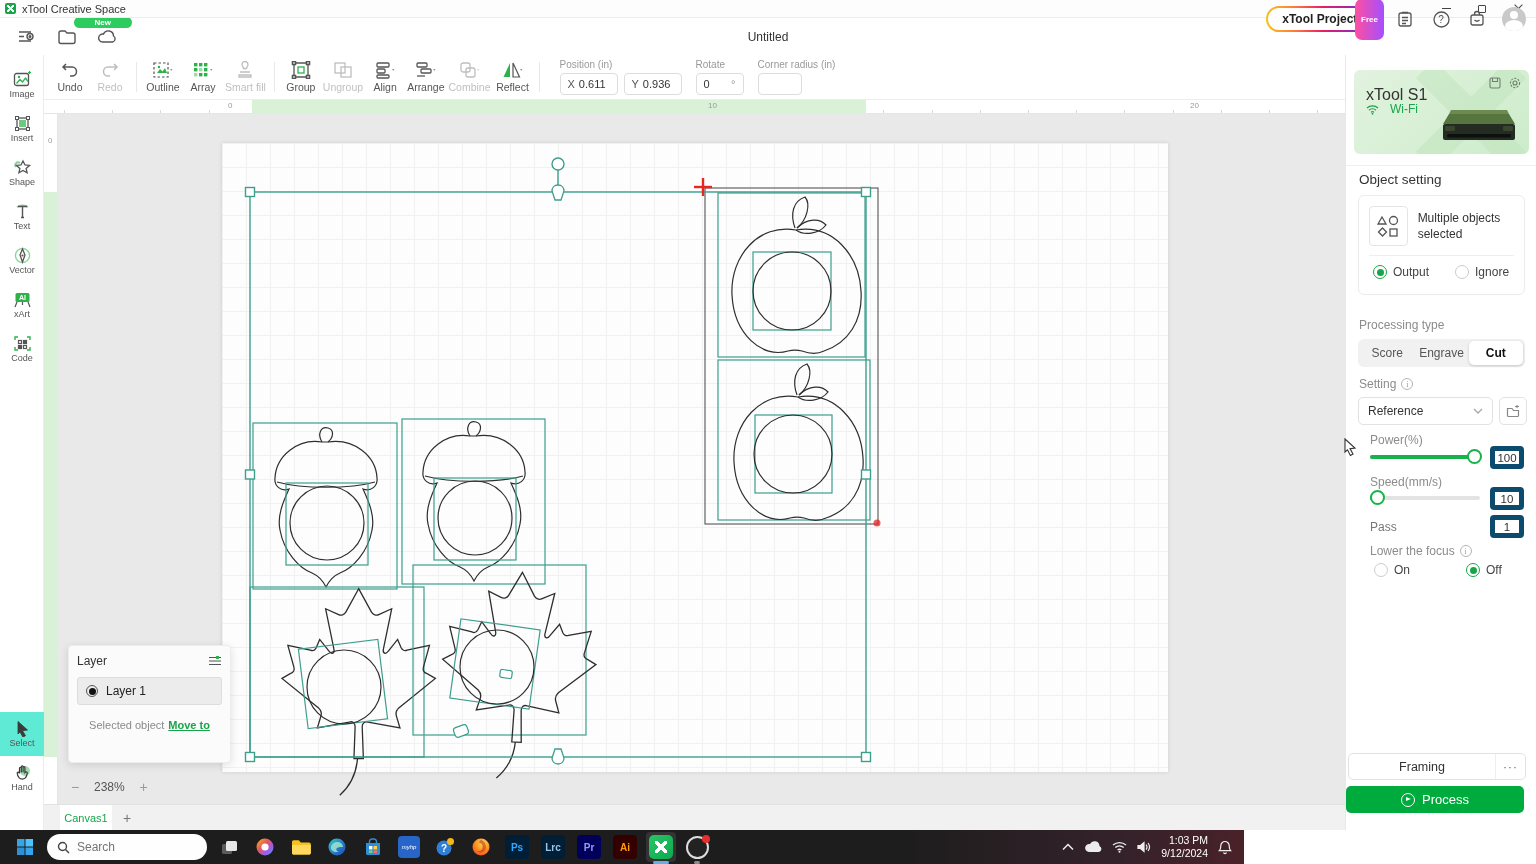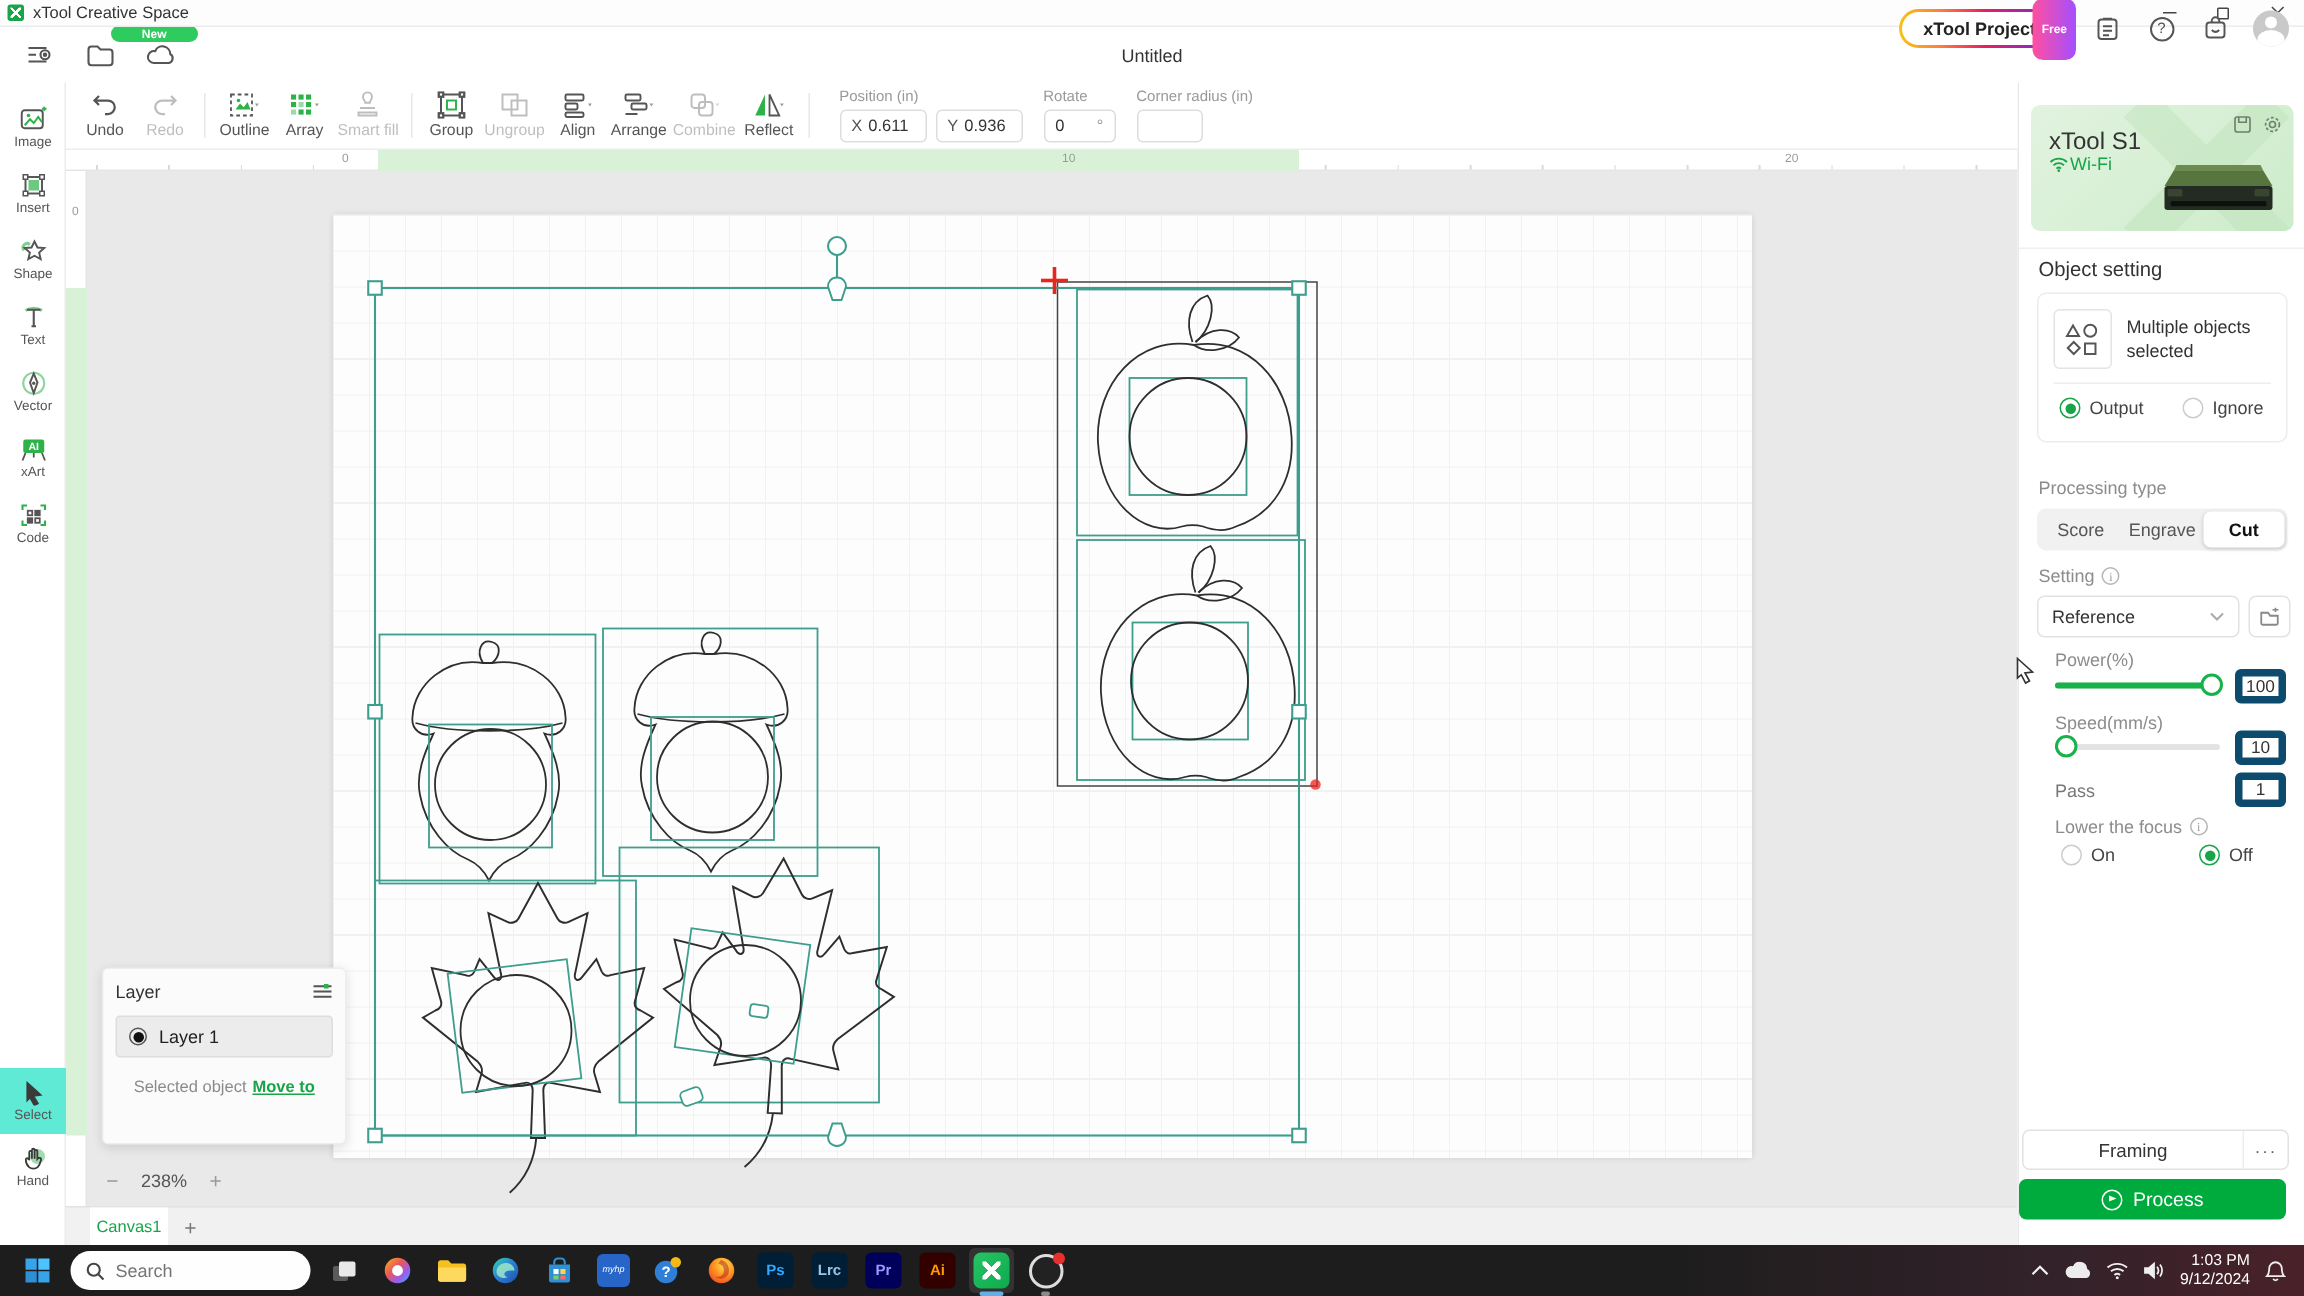--- a/index.html
+++ b/index.html
@@ -74,21 +74,21 @@
   .tabbar{position:absolute;left:44px;top:804px;width:1301px;height:26px;background:#f1f1f1;border-top:1px solid #e2e2e2;display:flex;align-items:stretch;z-index:22;}
   .ctab{margin-left:16px;width:52px;background:#fff;display:flex;align-items:center;justify-content:center;font-size:11px;color:#18a54a;}
   .ctab-add{width:30px;display:flex;align-items:center;justify-content:center;color:#777;font-size:14px;}
   
   .rpanel{position:absolute;left:1345px;top:55px;width:191px;height:775px;background:#fff;border-left:1px solid #e8e8e8;z-index:30;font-size:12px;color:#555;}
   .devcard{position:absolute;left:8px;top:15px;width:175px;height:84px;border-radius:6px;background:linear-gradient(135deg,#e2f3df,#cdeccb);overflow:hidden;}
   .devx{position:absolute;right:6px;top:-10px;width:110px;height:110px;opacity:.5;}
   .devx::before,.devx::after{content:"";position:absolute;left:45px;top:-10px;width:26px;height:130px;background:#bfe4bc;}
   .devx::before{transform:rotate(45deg);} .devx::after{transform:rotate(-45deg);}
   .devname{position:absolute;left:12px;top:16px;font-size:16px;color:#333;}
-  .devconn{position:absolute;left:12px;top:32px;display:flex;align-items:center;gap:1px;color:#18a54a;font-size:12px;justify-content:center;}
+  .devconn{position:absolute;left:12px;top:32px;display:flex;align-items:center;gap:11px;color:#18a54a;font-size:12px;justify-content:center;}
   .devicons{position:absolute;right:8px;top:7px;display:flex;gap:8px;color:#7a8a7a;}
   .devimg{position:absolute;right:10px;bottom:8px;}
   .rp-divider{position:absolute;left:0;top:110px;width:100%;height:1px;background:#efefef;}
   .rp-title{position:absolute;left:13px;top:117px;font-size:13.5px;color:#333;}
   .objcard{position:absolute;left:12px;top:140px;width:167px;height:100px;border:1px solid #ececec;border-radius:6px;padding:10px;}
   .objrow{display:flex;gap:10px;align-items:center;}
   .objico{width:40px;height:40px;border:1px solid #e4e4e4;border-radius:4px;display:flex;align-items:center;justify-content:center;}
   .objtext{font-size:12px;color:#333;line-height:1.35;width:100px;}
   .objdiv{height:1px;background:#eee;margin:9px 0 9px 0;}
   .radios{display:flex;gap:26px;padding-left:4px;}
@@ -107,21 +107,21 @@
   .slider .fill{position:absolute;left:0;top:0;height:4px;background:#18b24a;border-radius:2px;}
   .slider .knob{position:absolute;top:-6px;width:15px;height:15px;border-radius:50%;background:#fff;border:2.5px solid #18b24a;}
   .valbox{position:absolute;width:34px;height:23px;border:5px solid #0c4a6e;border-radius:4px;display:flex;align-items:center;justify-content:center;font-size:11.5px;color:#333;}
   .framing{position:absolute;left:2px;top:698px;width:178px;height:27px;border:1px solid #e2e2e2;border-radius:5px;background:#fff;display:flex;align-items:center;}
   .framing .flabel{flex:1;text-align:center;font-size:12.5px;color:#333;}
   .framing .fmore{width:30px;border-left:1px solid #eee;height:100%;display:flex;align-items:center;justify-content:center;color:#666;letter-spacing:1px;}
   .process{position:absolute;left:0px;top:731px;width:178px;height:27px;background:#00ab3d;border-radius:5px;display:flex;align-items:center;justify-content:center;gap:7px;color:#fff;font-size:13px;}
   .playico{width:14px;height:14px;border:1.5px solid #fff;border-radius:50%;position:relative;}
   .playico::before{content:"";position:absolute;left:4px;top:3px;border-left:5px solid #fff;border-top:2.5px solid transparent;border-bottom:2.5px solid transparent;}
   
-  .taskbar{position:absolute;left:0;top:830px;width:1536px;height:34px;background:linear-gradient(90deg,#1d1d1d 0%,#1d1d1d 72%,#34222a 90%,#4a2129 100%);display:flex;align-items:center;z-index:50;}
+  .taskbar{position:absolute;left:0;top:830px;width:1244px;height:34px;background:linear-gradient(90deg,#1d1d1d 0%,#1d1d1d 72%,#34222a 90%,#4a2129 100%);display:flex;align-items:center;z-index:50;}
   .tb-ico{width:30px;height:30px;margin:0 3px;display:flex;align-items:center;justify-content:center;position:relative;border-radius:4px;}
   .tb-ico.activeapp{background:#333;}
   .tb-ico.activeapp::after{content:"";position:absolute;bottom:-2px;left:7px;width:16px;height:3px;border-radius:2px;background:#62b0e8;}
   .tb-ico.minline::after{content:"";position:absolute;bottom:-2px;left:12px;width:6px;height:3px;border-radius:2px;background:#8a8a8a;}
   .searchpill{height:26px;width:160px;background:#fefefe;border-radius:13px;display:flex;align-items:center;padding:0 10px;gap:7px;margin:0 4px;}
   .searchpill input{border:0;outline:0;font-size:12px;color:#333;width:110px;background:transparent;font-family:"Liberation Sans",sans-serif;}
   .adobe{width:24px;height:24px;border-radius:4px;display:flex;align-items:center;justify-content:center;font-size:10px;font-weight:bold;}
   .tray{margin-left:auto;display:flex;align-items:center;gap:10px;padding-right:12px;color:#eee;}
   .clock{font-size:10.5px;text-align:right;line-height:1.25;color:#fff;}
   .xt-ico{width:24px;height:24px;border-radius:5px;background:linear-gradient(135deg,#27c566,#0ea94e);display:flex;align-items:center;justify-content:center;position:relative;}

